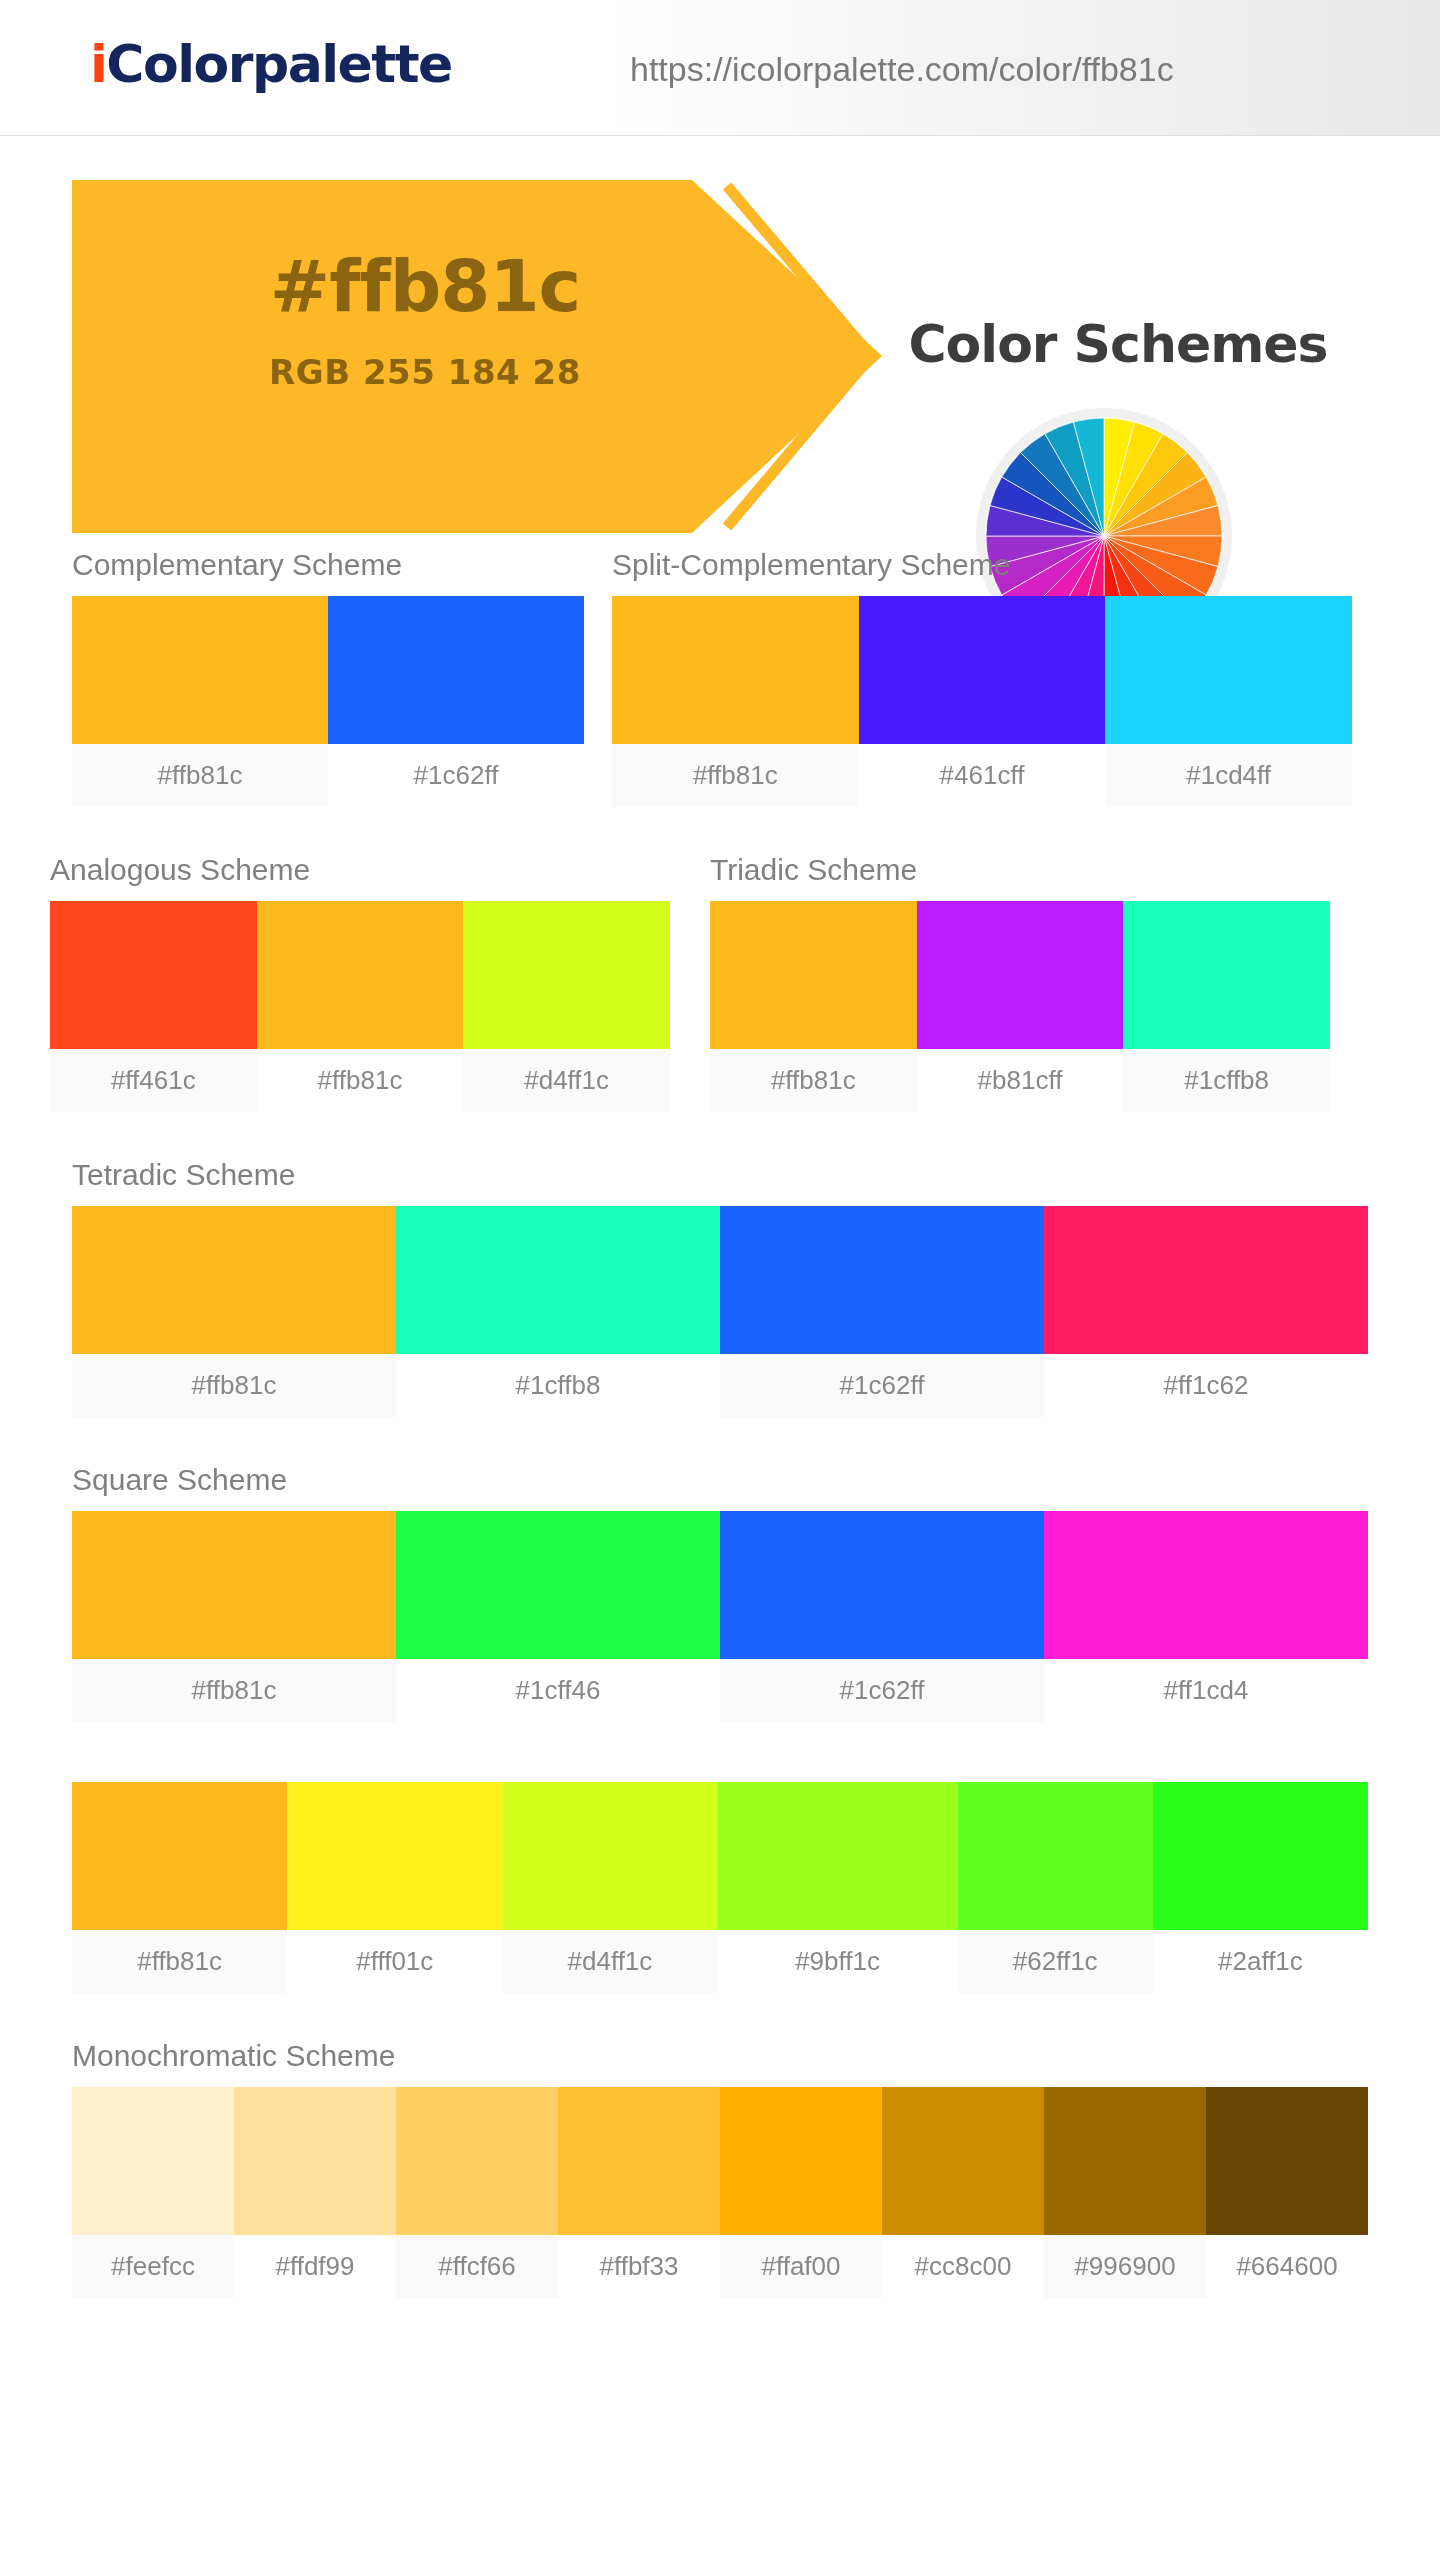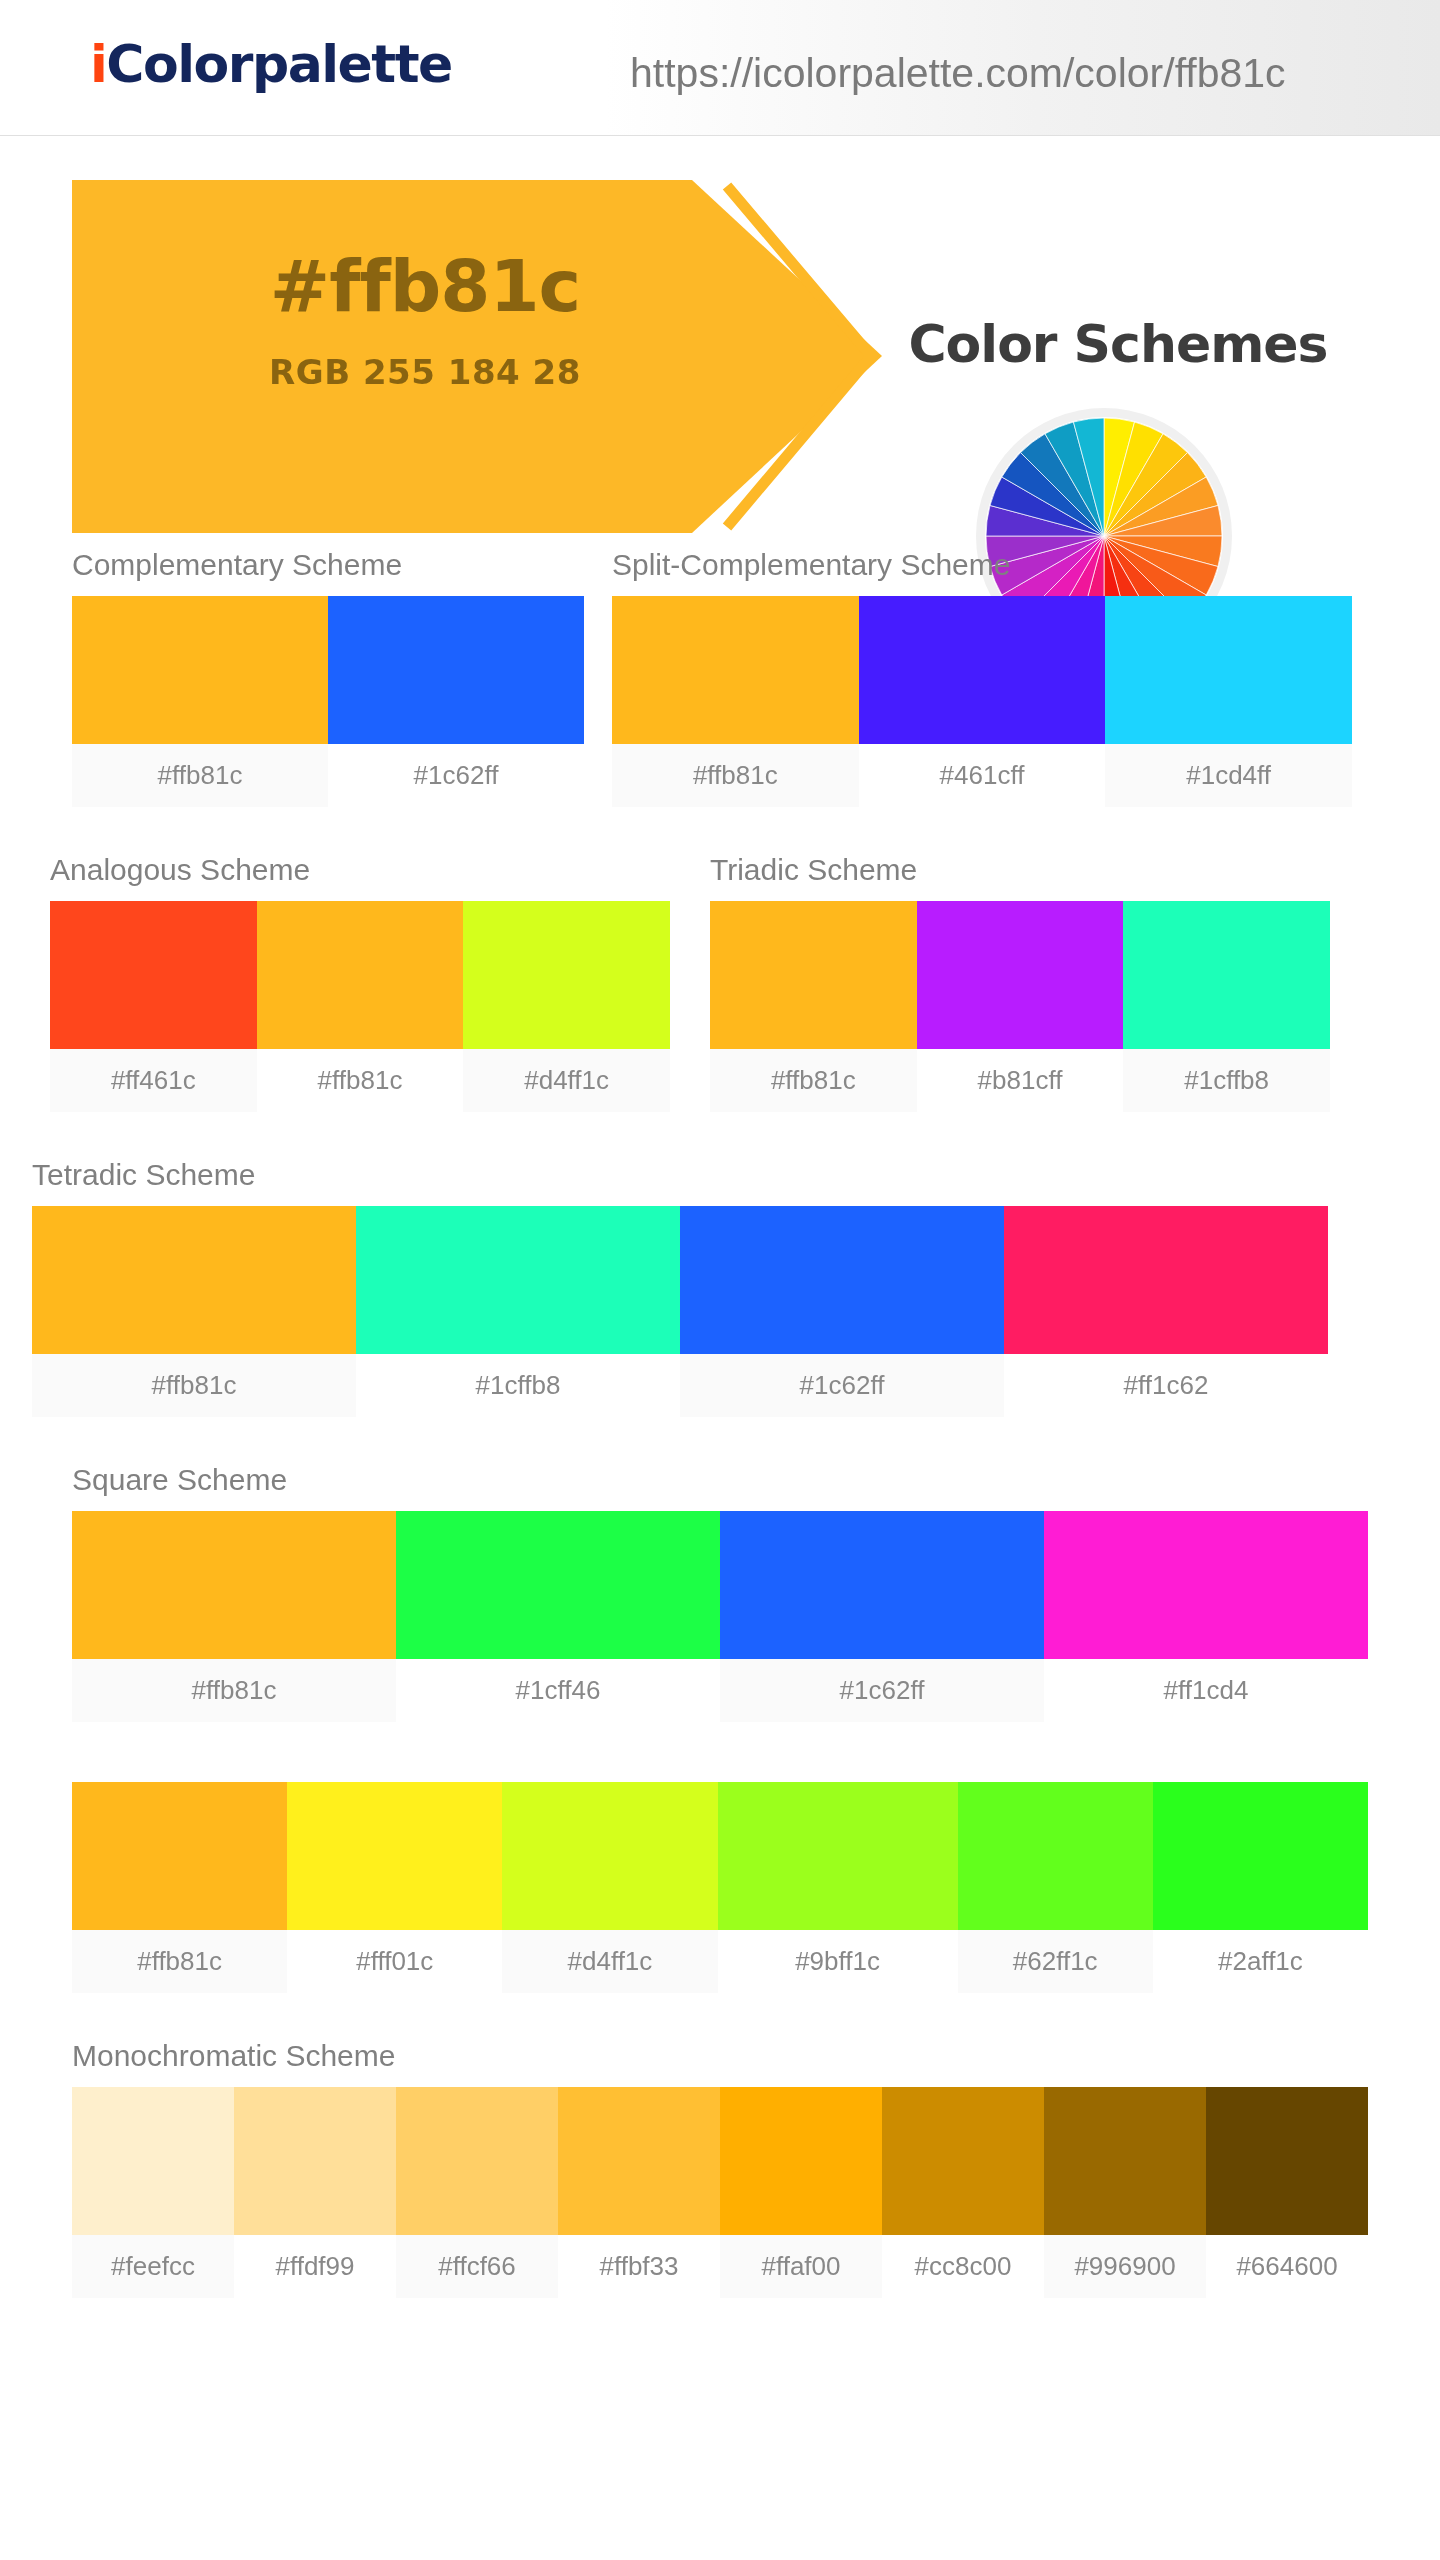--- a/index.html
+++ b/index.html
@@ -28,21 +28,21 @@
     letter-spacing: -1.5px;
     font-family: "DejaVu Sans", sans-serif;
     white-space: nowrap;
   }
   .logo .i { color: #ff4410; }
   .logo .rest { color: #14265c; }
   .url-text {
     position: absolute;
     left: 630px;
     top: 50px;
-    font-size: 41px;
+    font-size: 34px;
     color: #7a7a7a;
     font-family: "Liberation Sans", sans-serif;
     font-weight: 300;
     white-space: nowrap;
   }
 
   
   .hero-wrap {
     position: relative;
     width: 1440px;
@@ -256,21 +256,21 @@
             <div class="swatch-caption cap-plain">#b81cff</div>
           </div>
           <div class="swatch-col" style="width: 206.667px;">
             <div class="swatch-chip" style="height: 148px; background: rgb(28, 255, 184);"></div>
             <div class="swatch-caption cap-shade">#1cffb8</div>
           </div>
         </div>
     </div>
   </div>
 
-  <div style="padding-left:32px; padding-top:46px;">
+  <div style="padding-left:72px; padding-top:46px;">
     <div class="scheme-block">
       <div class="scheme-label">Tetradic Scheme</div>
       <div class="swatch-strip" style="margin-top: 14px; width: 1296px;">
           <div class="swatch-col" style="width: 324px;">
             <div class="swatch-chip" style="height: 148px; background: rgb(255, 184, 28);"></div>
             <div class="swatch-caption cap-shade">#ffb81c</div>
           </div>
           <div class="swatch-col" style="width: 324px;">
             <div class="swatch-chip" style="height: 148px; background: rgb(28, 255, 184);"></div>
             <div class="swatch-caption cap-plain">#1cffb8</div>

